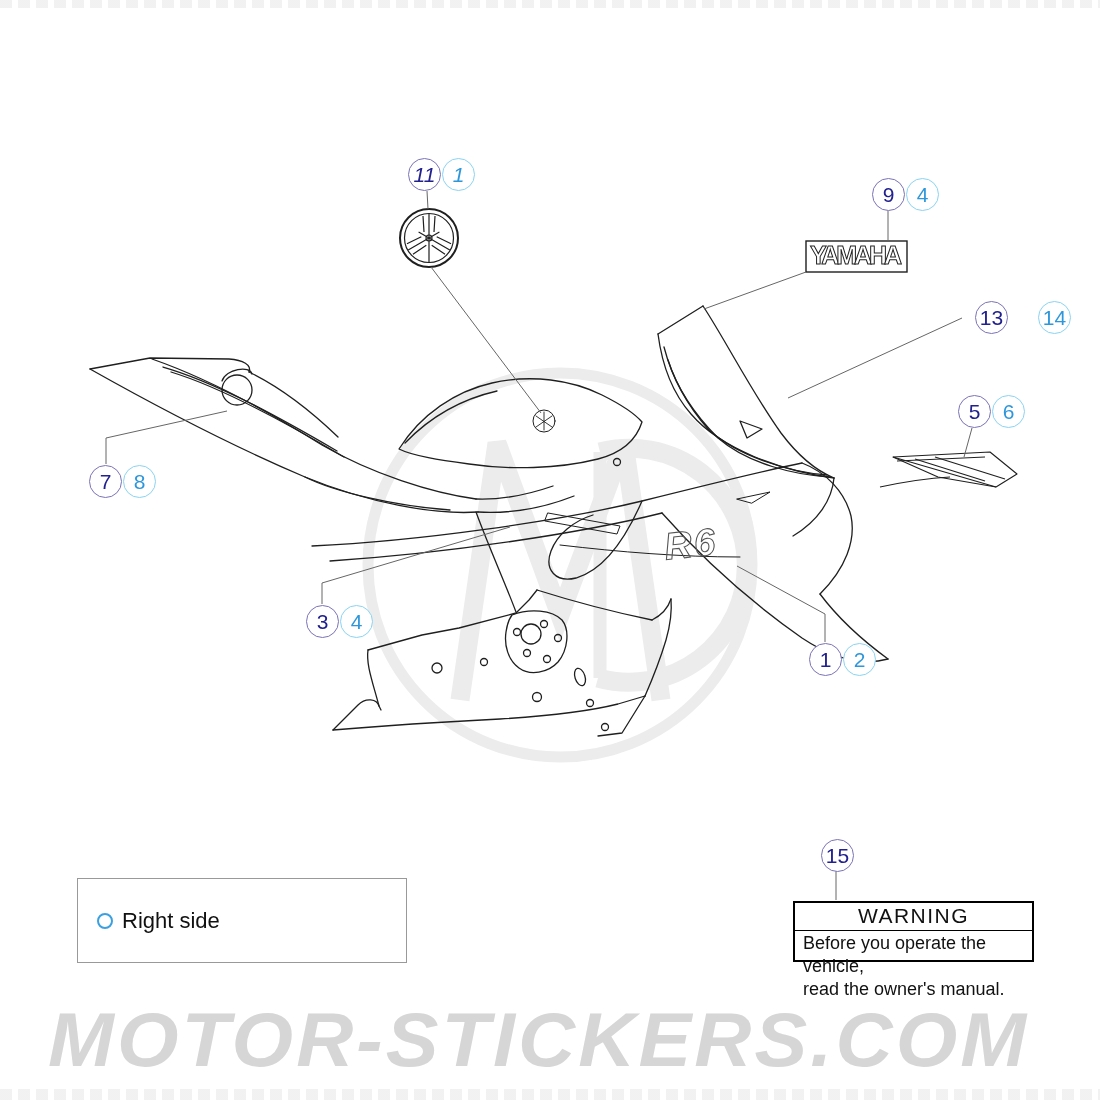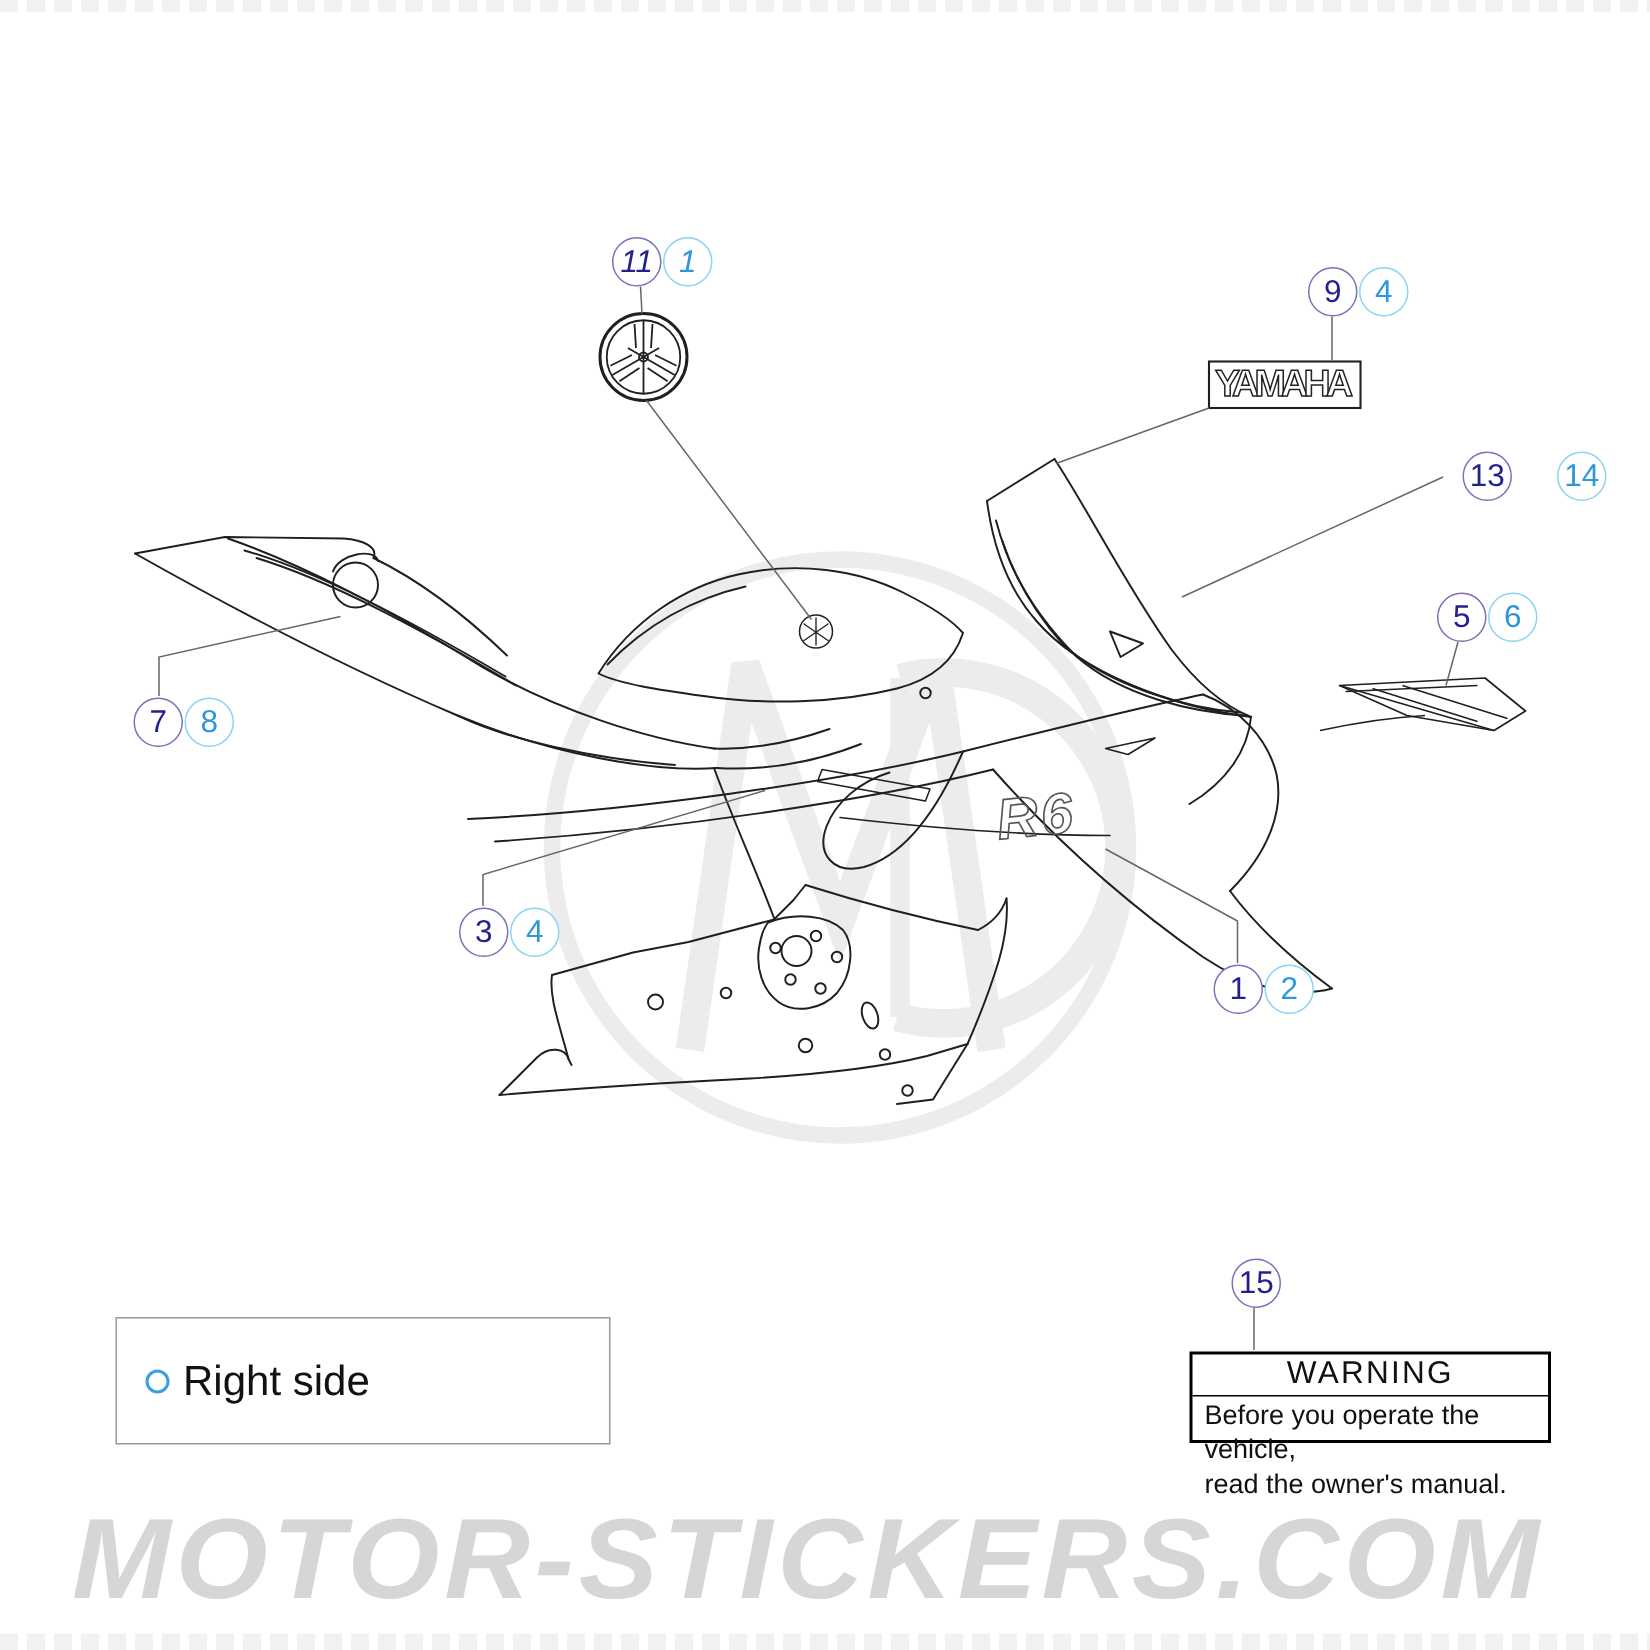--- a/index.html
+++ b/index.html
@@ -31,21 +31,21 @@
   #legend-box{
     position:absolute;left:77px;top:878px;width:330px;height:85px;
     border:1px solid #999;box-sizing:border-box;
     display:flex;flex-direction:column;justify-content:center;gap:7px;
     padding-left:19px;
   }
   .legend-row{display:flex;align-items:center;gap:9px;}
   .legend-marker{width:16px;height:16px;border-radius:50%;box-sizing:border-box;background:#fff;flex:none;}
   .legend-marker.right{border:2px solid #3ba0e0;}
   .legend-marker.left{border:2px solid #4a3f98;}
-  .legend-label{font-size:28px;color:#111;line-height:1;}
+  .legend-label{font-size:22px;color:#111;line-height:1;}
   #warning-box{
     position:absolute;left:793px;top:901px;width:241px;height:61px;
     border:2px solid #000;box-sizing:border-box;background:#fff;
   }
   #warning-title{
     text-align:center;font-size:21px;letter-spacing:1.5px;color:#111;
     border-bottom:1.5px solid #000;padding:1px 0 2px;
   }
   .warning-line{font-size:18px;color:#111;padding:1px 0 0 8px;line-height:1.25;}
 </style>

